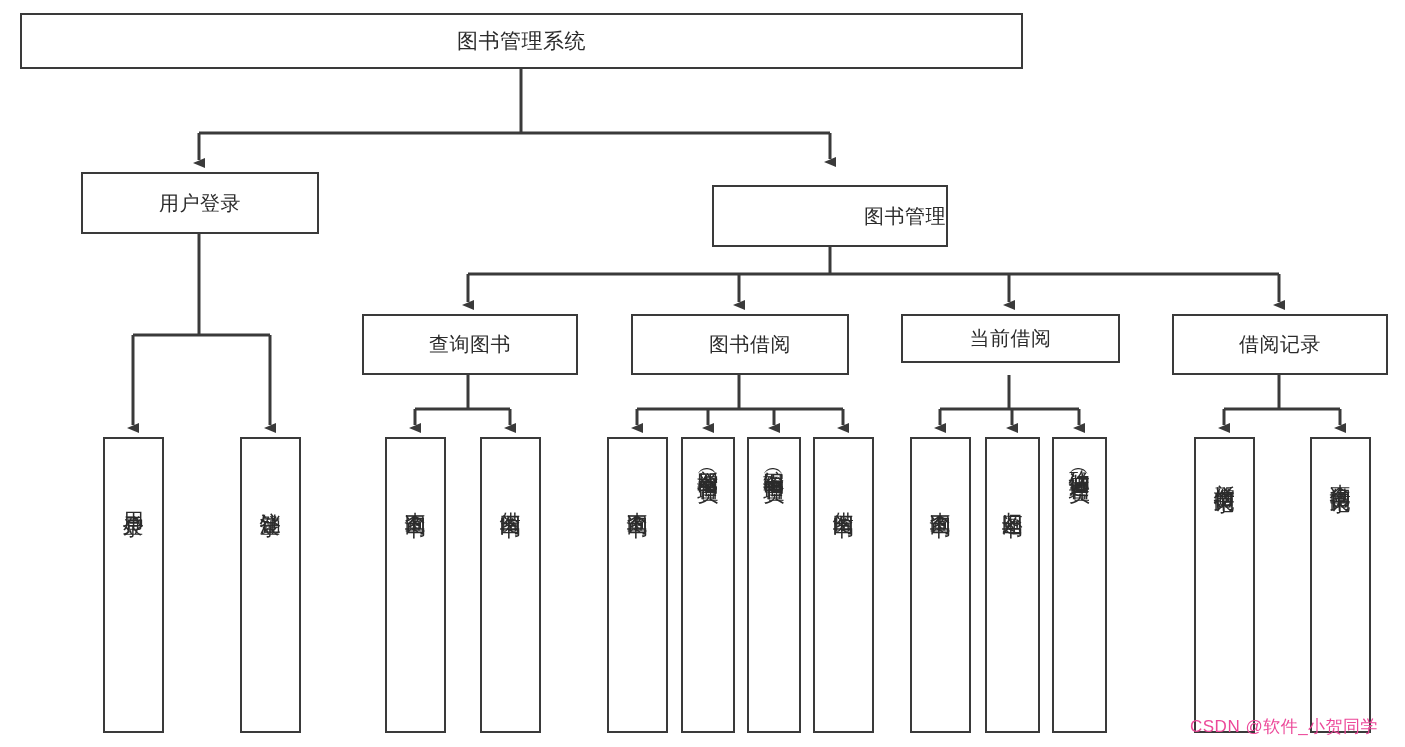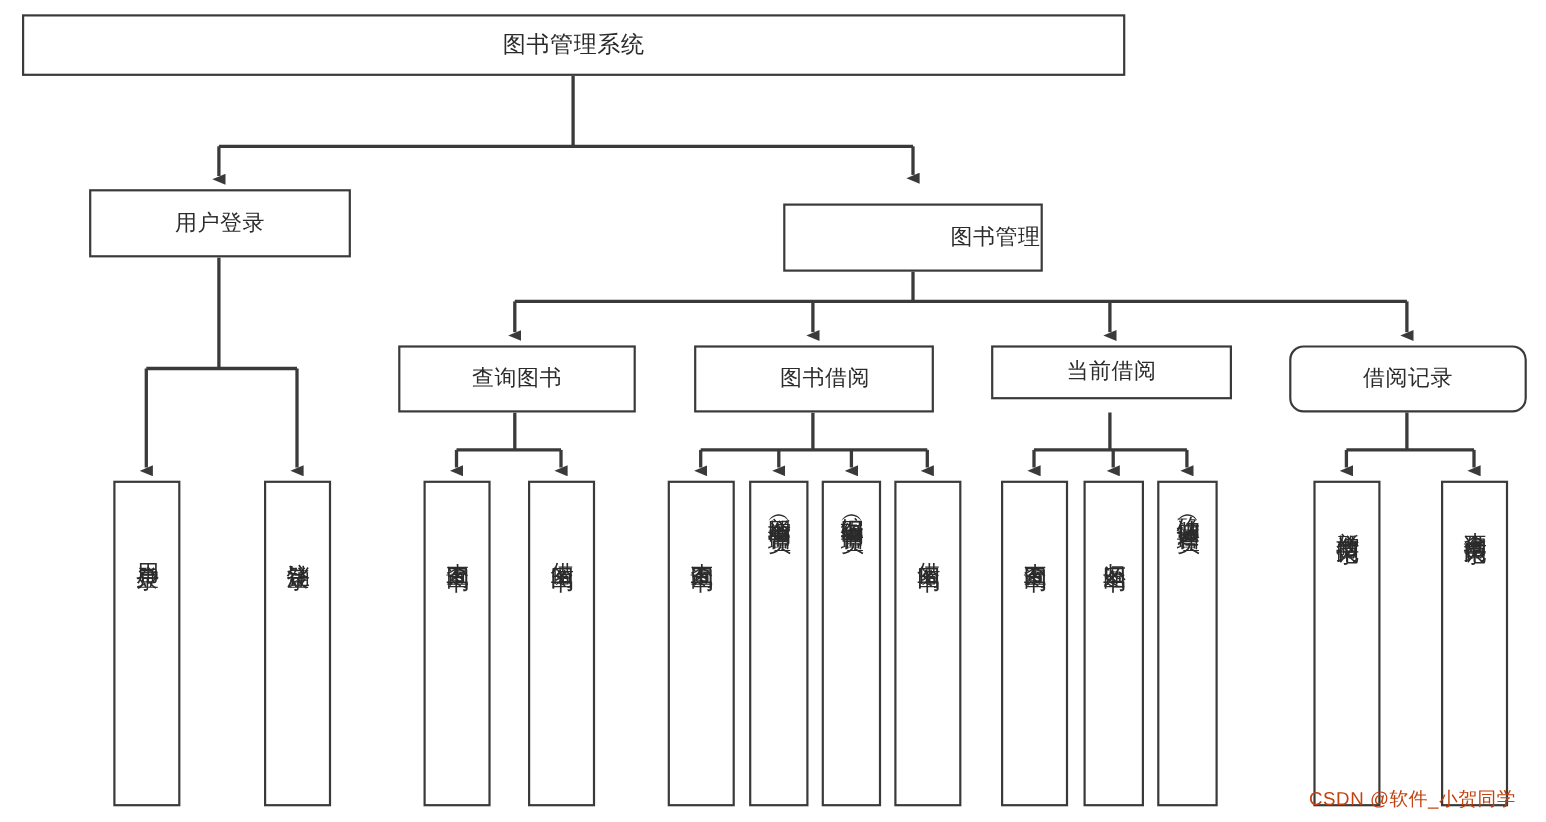--- a/index.html
+++ b/index.html
@@ -62,21 +62,21 @@
     padding-top: 56px;
   }
   .node.root .node-label {
     font-size: 21px;
   }
   .watermark {
     position: absolute;
     left: 1190px;
     top: 715px;
     font-size: 17px;
-    color: #c2410c;
+    color: #ec4899;
     white-space: nowrap;
     letter-spacing: 0.5px;
   }
 </style>
 </head>
 <body>
 
 <div id="diagram-root">
 
   <svg class="edge-layer" viewBox="0 0 1405 747" preserveAspectRatio="none">
@@ -143,21 +143,21 @@
 
   <div class="node horizontal" style="left:362px; top:314px; width:216px; height:61px;">
     <span class="node-label">查询图书</span>
   </div>
   <div class="node horizontal" style="left:631px; top:314px; width:218px; height:61px;padding-left:20px;">
     <span class="node-label">图书借阅</span>
   </div>
   <div class="node horizontal" style="left:901px; top:314px; width:219px; height:49px;">
     <span class="node-label">当前借阅</span>
   </div>
-  <div class="node horizontal" style="left:1172px; top:314px; width:216px; height:61px;border-radius:13px;">
+  <div class="node horizontal" style="left:1172px; top:314px; width:216px; height:61px;">
     <span class="node-label">借阅记录</span>
   </div>
 
   <div class="node vertical center-ish" style="left:103px; top:437px; width:61px; height:296px;">
     <span class="node-label">用户登录</span>
   </div>
   <div class="node vertical center-ish" style="left:240px; top:437px; width:61px; height:296px;">
     <span class="node-label">注销登录</span>
   </div>
   <div class="node vertical center-ish" style="left:385px; top:437px; width:61px; height:296px;">

